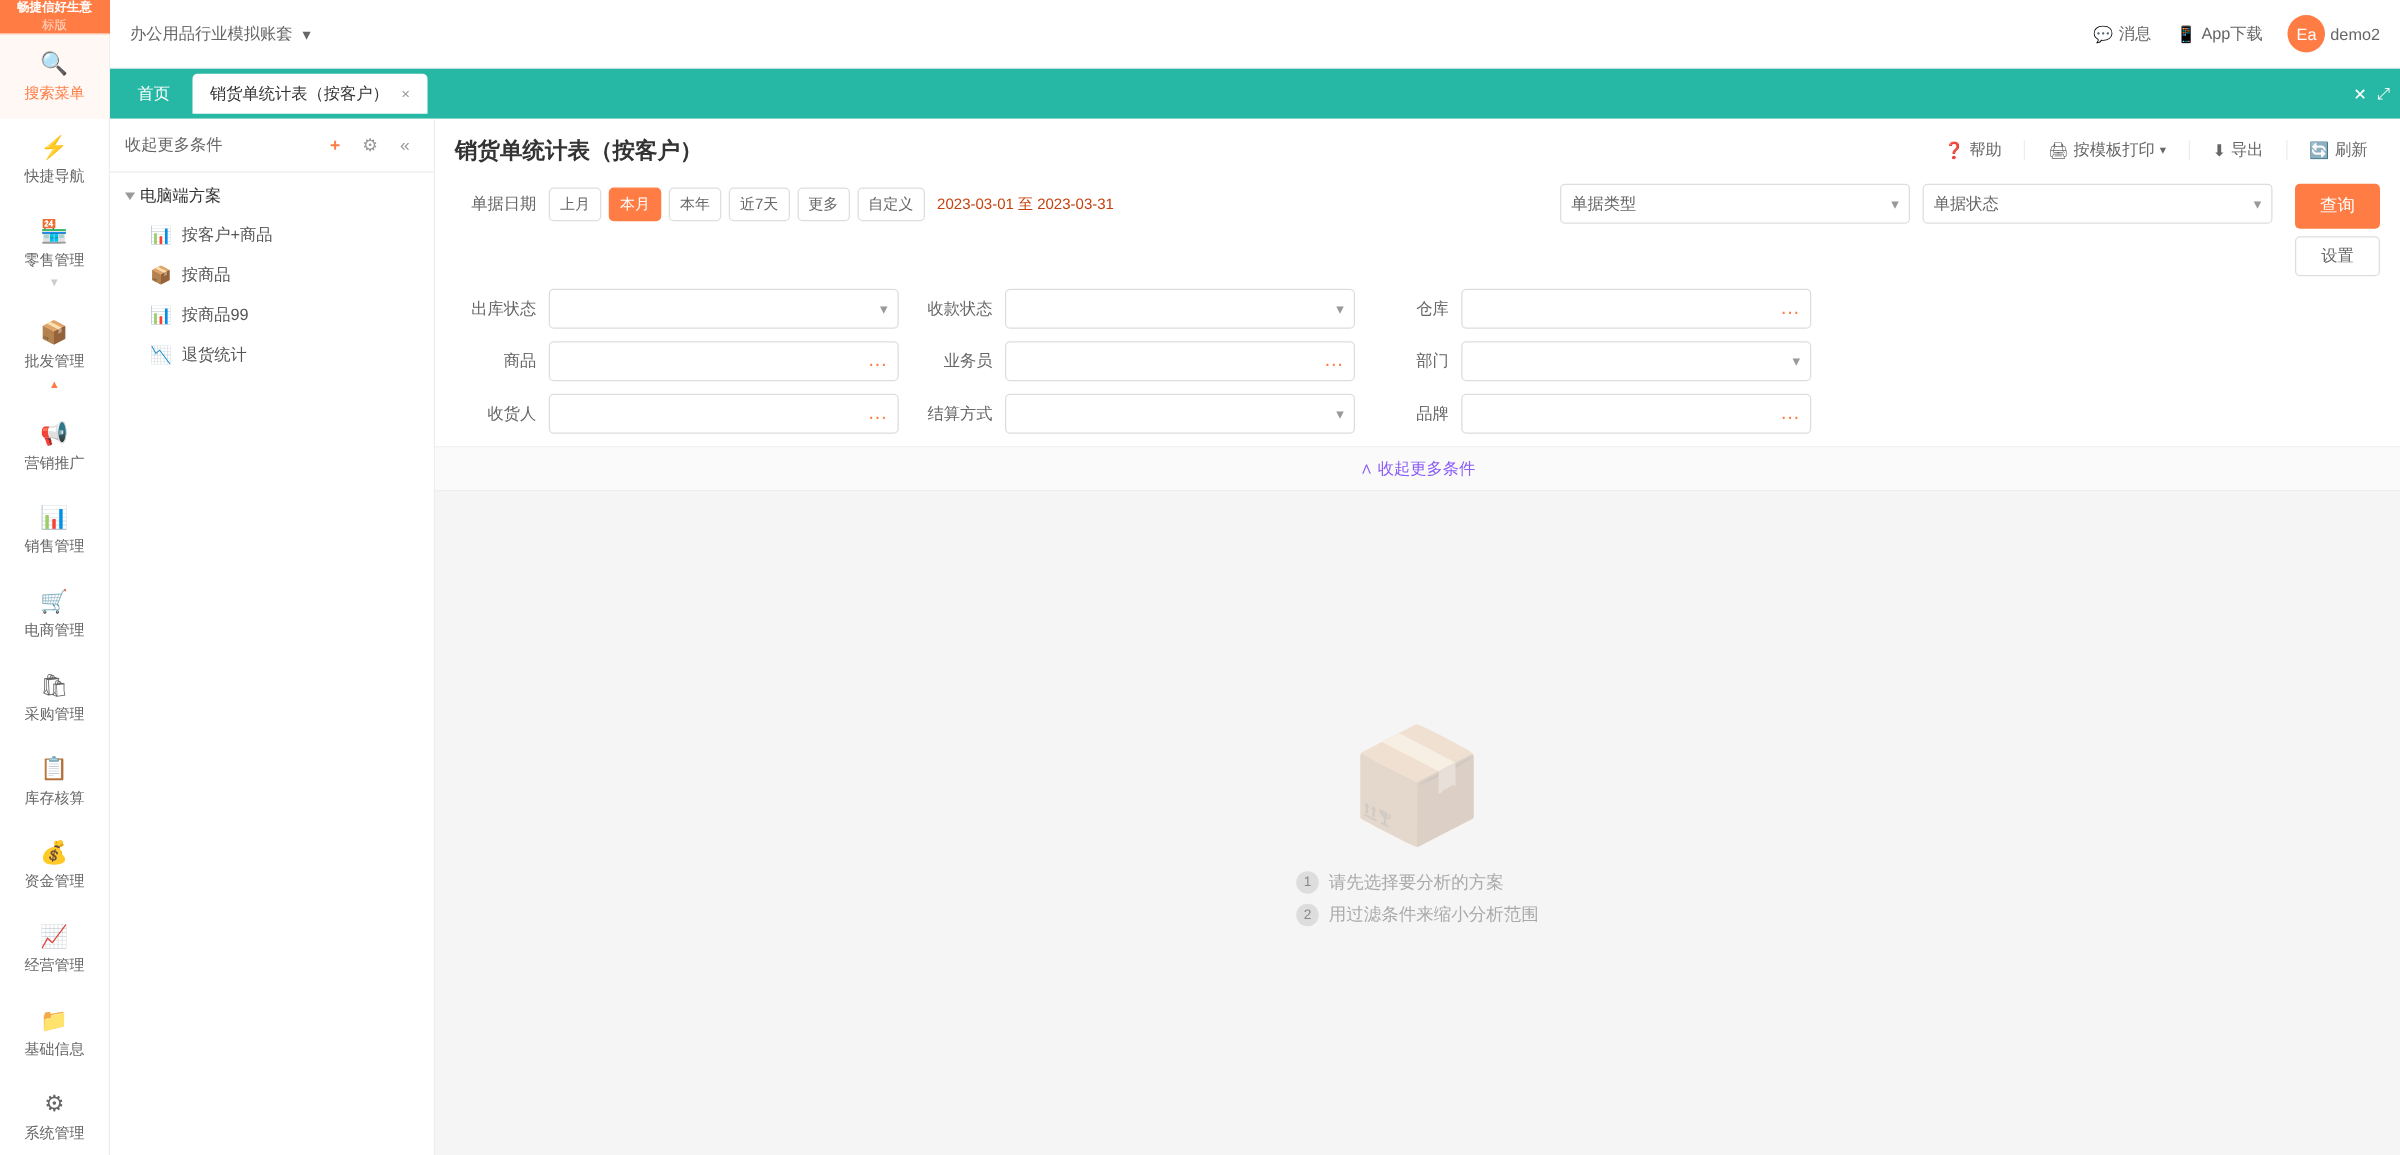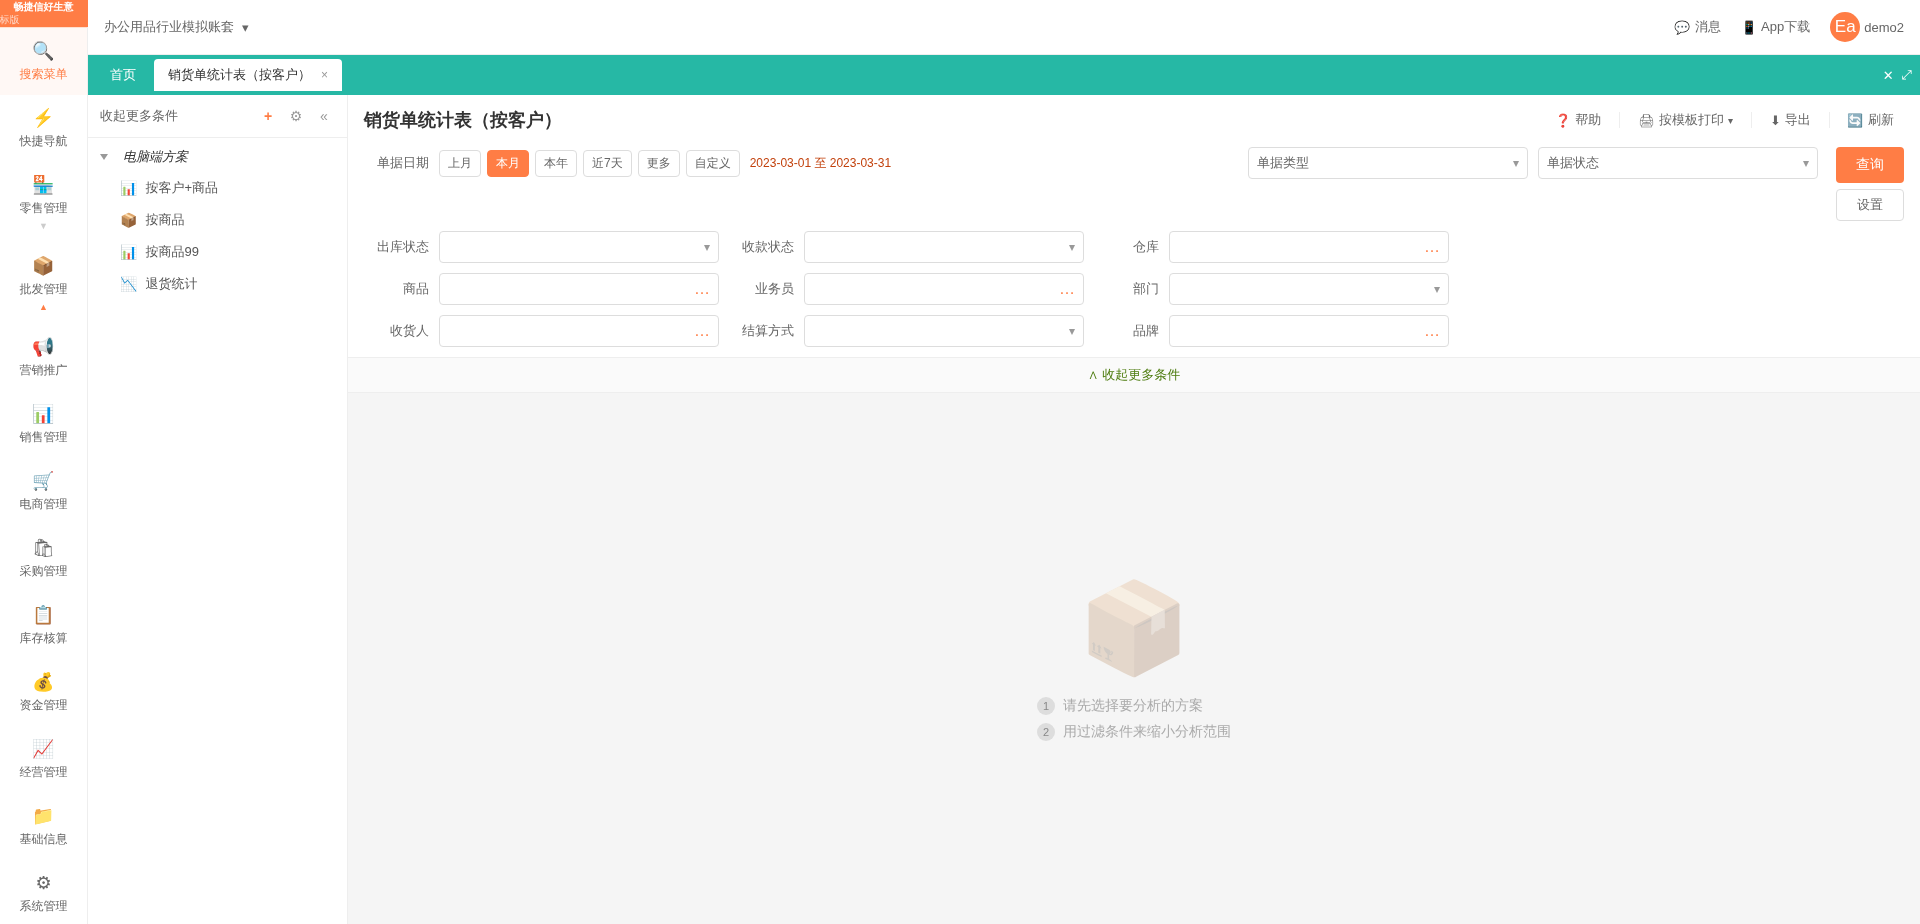--- a/index.html
+++ b/index.html
@@ -1,20 +1,20 @@
 <!DOCTYPE html>
 <html><head>
   <meta charset="utf-8">
   <style>
     * { margin: 0; padding: 0; box-sizing: border-box; }
     body { font-family: 'Microsoft YaHei', Arial, sans-serif; font-size: 13px; background: #f5f5f5; color: #333; width: 1920px; height: 924px; overflow: hidden; display: flex; }
 
     
     .sidebar { width: 88px; background: #fff; border-right: 1px solid #eee; display: flex; flex-direction: column; align-items: center; padding-top: 0; flex-shrink: 0; }
-    .sidebar-logo { width: 88px; height: 55px; background: #ff7d45; display: flex; justify-content: center; flex-direction: column; }
+    .sidebar-logo { width: 88px; height: 55px; background: #ff7d45; display: flex; align-items: center; justify-content: center; flex-direction: column; }
     .sidebar-logo-text { color: #fff; font-size: 11px; font-weight: bold; }
     .sidebar-nav-item { width: 100%; padding: 12px 0; display: flex; flex-direction: column; align-items: center; cursor: pointer; color: #666; font-size: 12px; gap: 4px; }
     .sidebar-nav-icon { font-size: 18px; }
     .sidebar-search { background: #fff8f5; color: #ff7d45; border-top: 1px solid #ffe0d0; }
 
     
     .main { flex: 1; display: flex; flex-direction: column; overflow: hidden; }
 
     
     .top-header { height: 55px; background: #fff; border-bottom: 1px solid #eee; display: flex; align-items: center; justify-content: space-between; padding: 0 16px; flex-shrink: 0; }
@@ -35,21 +35,21 @@
     .content-area { flex: 1; display: flex; overflow: hidden; background: #f5f5f5; }
 
     
     .left-panel { width: 260px; background: #fff; border-right: 1px solid #eee; display: flex; flex-direction: column; flex-shrink: 0; overflow-y: auto; }
     .left-panel-header { padding: 10px 12px; display: flex; align-items: center; justify-content: space-between; border-bottom: 1px solid #eee; }
     .left-panel-title { font-size: 13px; color: #666; }
     .left-panel-actions { display: flex; gap: 6px; }
     .left-panel-action { width: 22px; height: 22px; border-radius: 50%; display: flex; align-items: center; justify-content: center; cursor: pointer; color: #999; font-size: 14px; }
 
     .scheme-group { padding: 4px 0; }
-    .scheme-group-header { padding: 6px 12px; display: flex; align-items: center; gap: 15px; color: #333; font-size: 13px; cursor: pointer; font-style: italic; }
+    .scheme-group-header { padding: 6px 12px; display: flex; align-items: center; gap: 4px; color: #333; font-size: 13px; cursor: pointer; }
     .scheme-item { padding: 7px 12px 7px 32px; display: flex; align-items: center; gap: 8px; cursor: pointer; font-size: 13px; color: #555; }
     .scheme-item.active { color: #ff7d45; background: #fff5f0; }
     .scheme-item-icon { font-size: 14px; color: #999; }
     .active-dot { width: 8px; height: 8px; border-radius: 50%; background: #ff7d45; margin-right: 2px; }
 
     
     .right-panel { flex: 1; display: flex; flex-direction: column; overflow: hidden; }
     .right-panel-header { background: #fff; padding: 12px 16px 10px; border-bottom: 1px solid #eee; flex-shrink: 0; }
     .right-panel-title-row { display: flex; align-items: center; justify-content: space-between; margin-bottom: 14px; }
     .right-panel-title { font-size: 18px; font-weight: bold; color: #333; }
@@ -68,21 +68,21 @@
     .filter-select { flex: 1; height: 32px; border: 1px solid #ddd; border-radius: 4px; padding: 0 8px; font-size: 13px; background: #fff; cursor: pointer; display: flex; align-items: center; justify-content: space-between; color: #999; }
     .filter-input { flex: 1; height: 32px; border: 1px solid #ddd; border-radius: 4px; padding: 0 8px; font-size: 13px; background: #fff; display: flex; align-items: center; justify-content: space-between; }
     .filter-dots { color: #ff7d45; cursor: pointer; font-size: 16px; }
     .filter-chevron { color: #999; font-size: 12px; }
 
     .query-btn { background: #ff7d45; color: #fff; border: none; border-radius: 4px; padding: 6px 20px; font-size: 14px; cursor: pointer; height: 36px; }
     .setting-btn { background: #fff; color: #666; border: 1px solid #ddd; border-radius: 4px; padding: 6px 16px; font-size: 13px; cursor: pointer; height: 32px; }
     .btn-group { display: flex; flex-direction: column; gap: 6px; margin-left: 8px; flex-shrink: 0; }
 
     
-    .collapse-bar { text-align: center; padding: 8px; cursor: pointer; color: #4d7c0f; font-size: 13px; background: #fafafa; border-bottom: 1px solid #eee; }
+    .collapse-bar { text-align: center; padding: 8px; cursor: pointer; color: #8b5cf6; font-size: 13px; background: #fafafa; border-bottom: 1px solid #eee; }
 
     
     .empty-state { flex: 1; display: flex; flex-direction: column; align-items: center; justify-content: center; gap: 16px; color: #999; }
     .empty-hints { display: flex; flex-direction: column; gap: 8px; }
     .empty-hint { display: flex; align-items: center; gap: 8px; font-size: 14px; color: #aaa; }
     .hint-num { width: 18px; height: 18px; border-radius: 50%; background: #ddd; display: flex; align-items: center; justify-content: center; font-size: 11px; color: #888; flex-shrink: 0; }
     .triangle-right { display: inline-block; width: 0; height: 0; border-top: 4px solid transparent; border-bottom: 4px solid transparent; border-left: 6px solid #999; }
     .triangle-down { display: inline-block; width: 0; height: 0; border-left: 4px solid transparent; border-right: 4px solid transparent; border-top: 6px solid #999; }
   </style>
 </head>
@@ -162,21 +162,21 @@
       <div class="header-right-item">
         <span>💬</span>
         <span>消息</span>
       </div>
       <div class="header-right-item">
         <span>📱</span>
         <span>App下载</span>
       </div>
       <div class="header-right-item">
         <div class="user-avatar">
-          <span style="font-size:17px;">Ea</span>
+          <span style="font-size:13px;">Ea</span>
         </div>
         <span>demo2</span>
       </div>
     </div>
   </div>
 
   <div class="tab-bar">
     <div class="tab-item home">
       <span>首页</span>
     </div>

